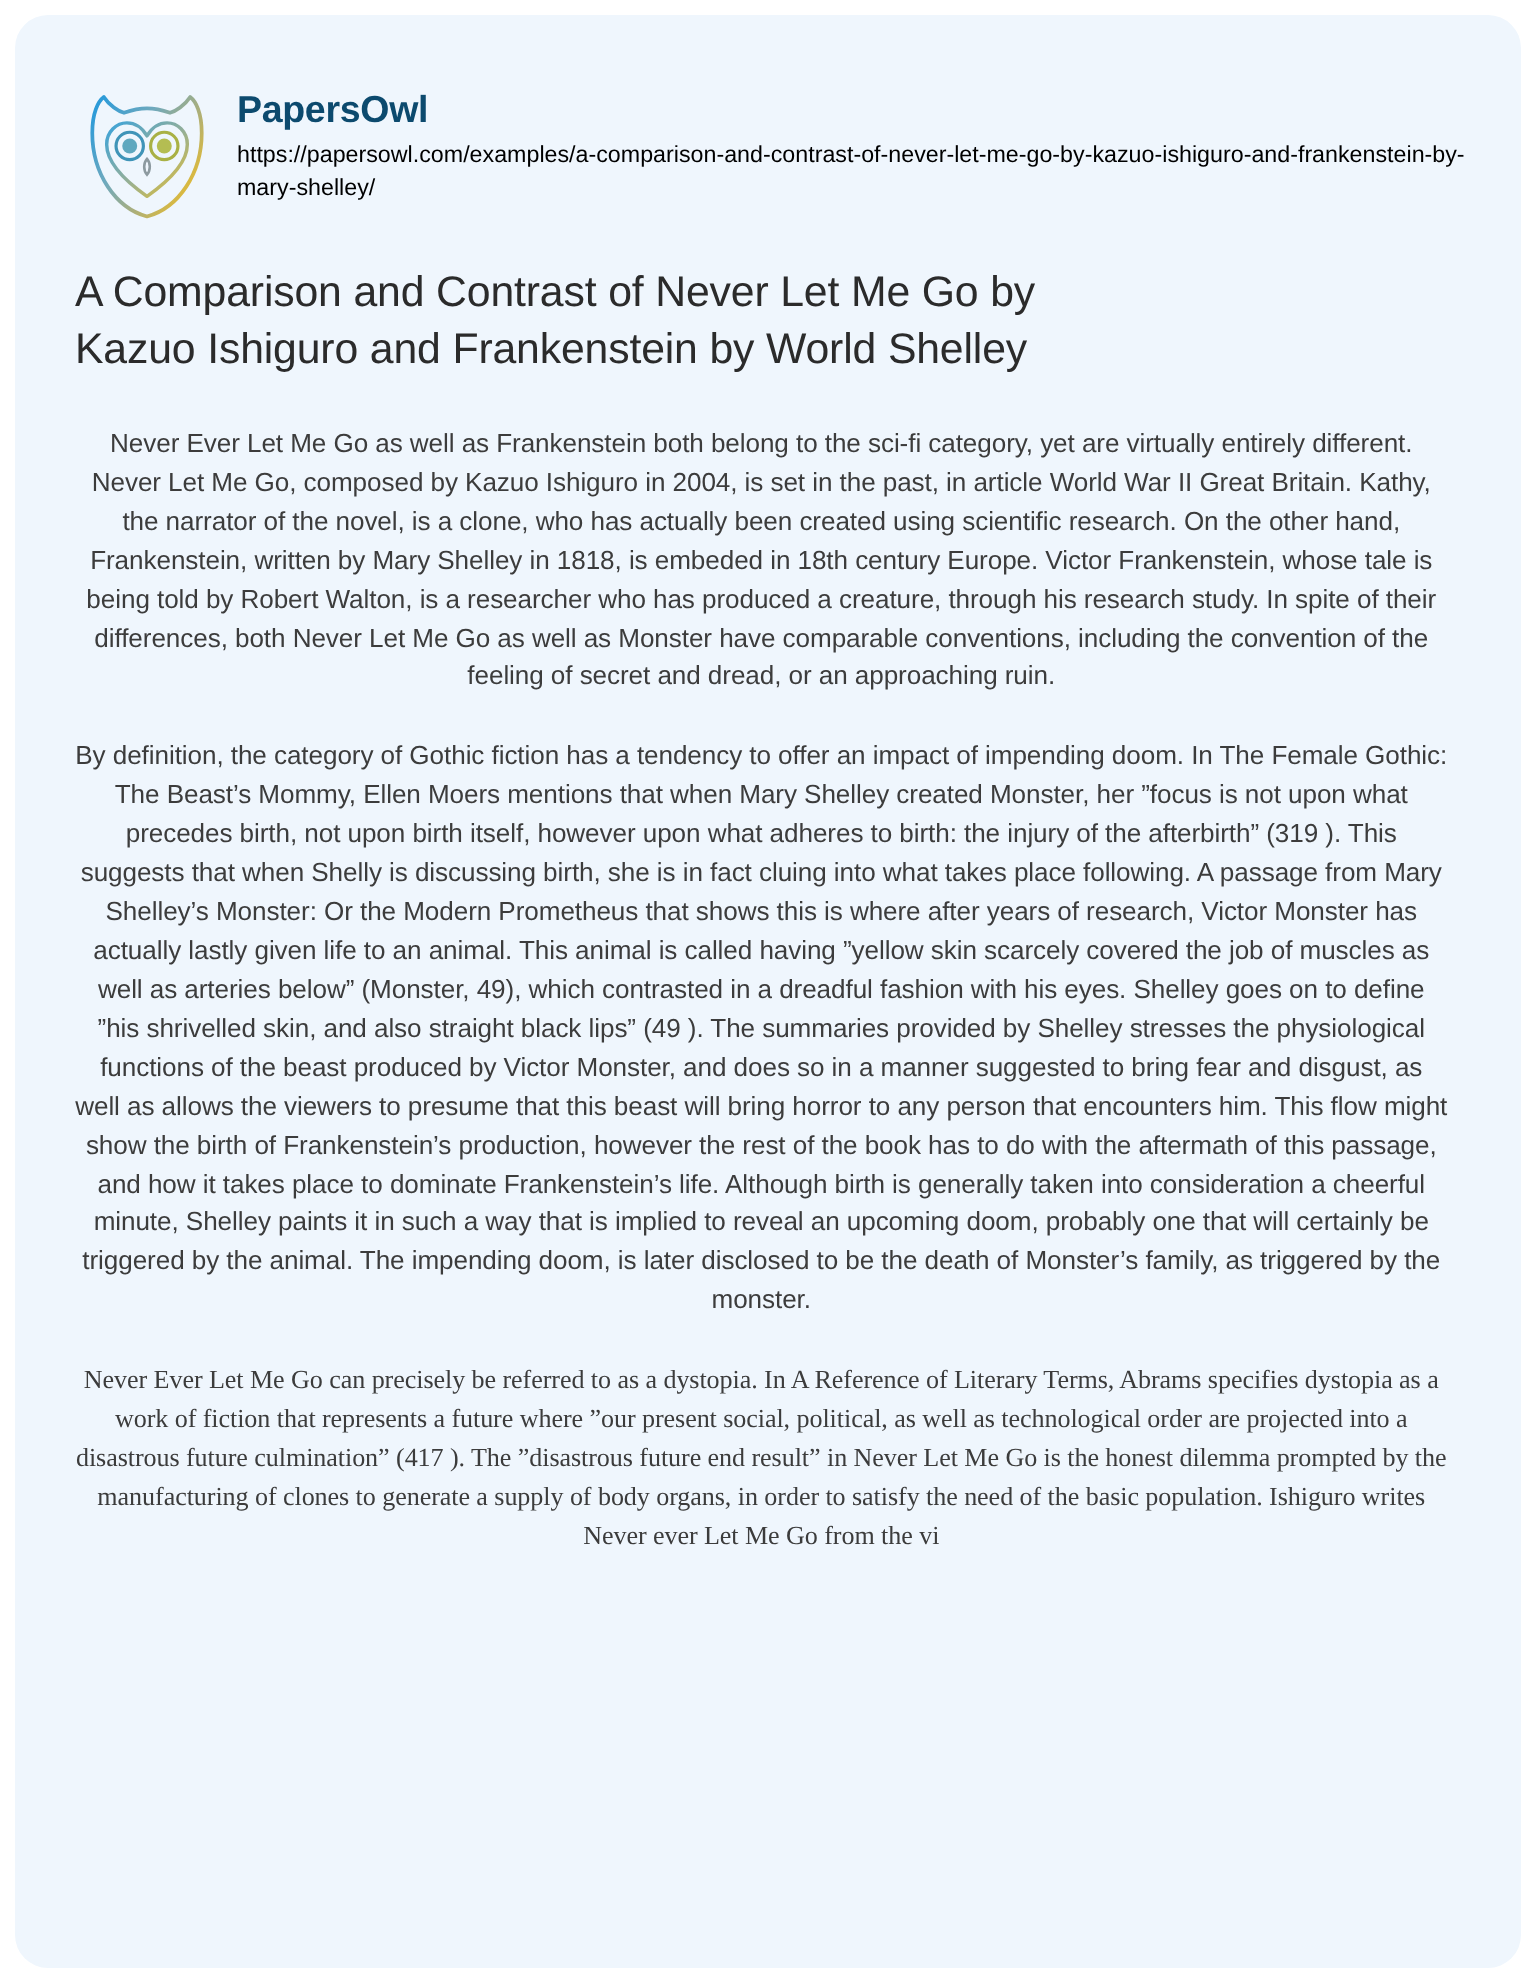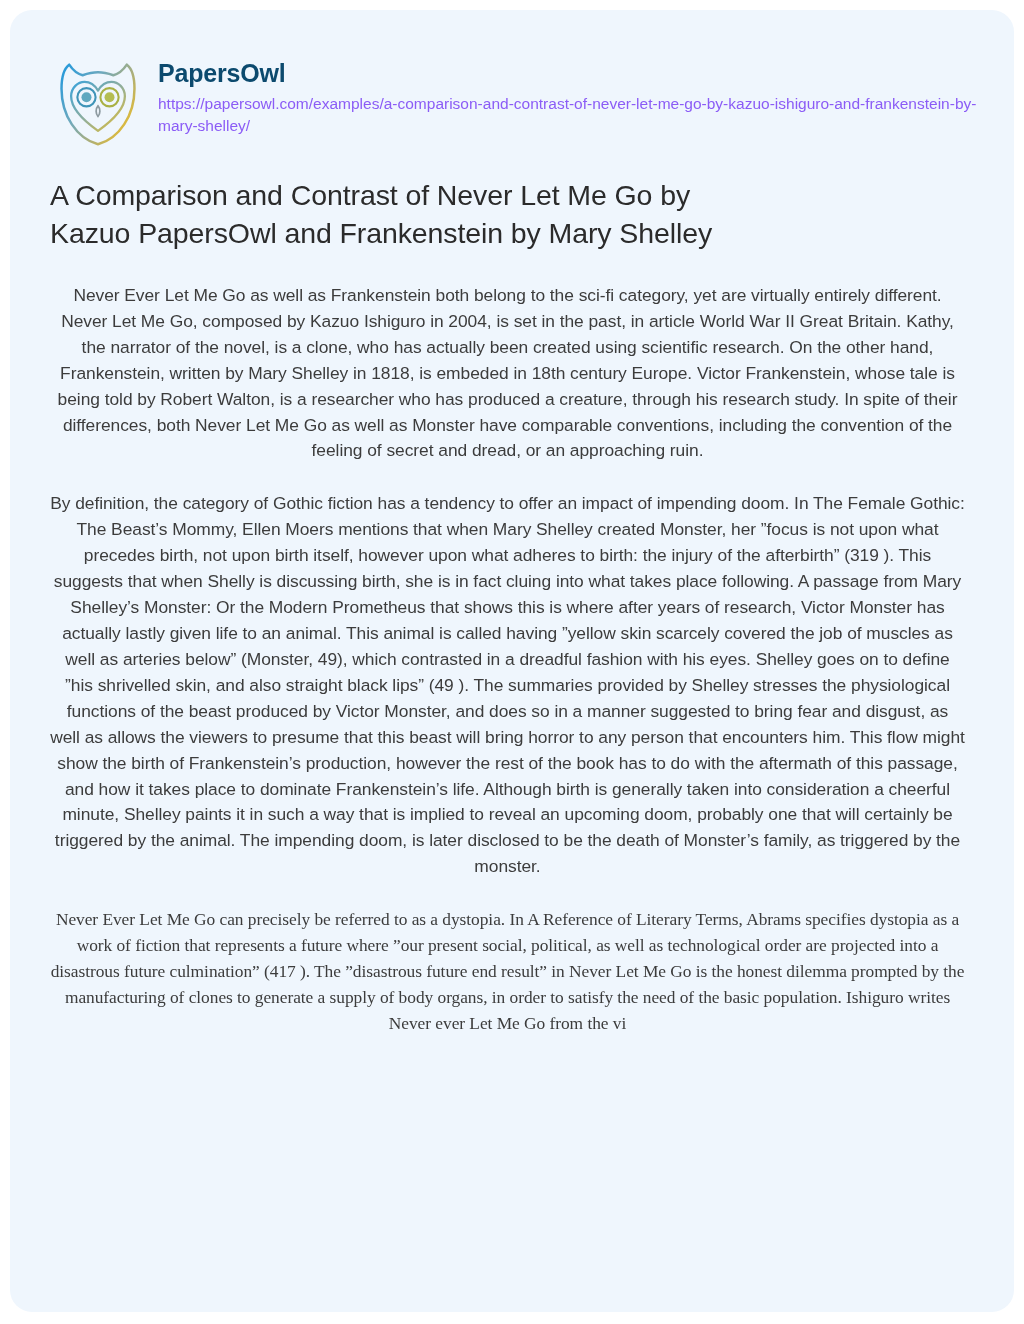--- a/index.html
+++ b/index.html
@@ -43,21 +43,21 @@
   .brand-name {
     font-size: 25px;
     font-weight: bold;
     color: #0c4a6e;
     letter-spacing: -0.2px;
     line-height: 1.1;
     margin: 0 0 5px 0;
   }
   .brand-url {
     font-size: 15.5px;
-    color: #8b5cf6;
+    color: #000000;
     line-height: 1.45;
     max-width: 830px;
     word-break: break-all;
     margin: 0;
   }
   .article-title {
     margin: 24px 40px 0 40px;
     font-size: 28.5px;
     font-weight: normal;
     color: #2b2b2b;
@@ -121,21 +121,21 @@
 
     <div class="brand-block">
       <div class="brand-name">PapersOwl</div>
       <div class="brand-url">
         <span>https://papersowl.com/examples/a-comparison-and-contrast-of-never-let-me-go-by-kazuo-</span><span>ishiguro-and-frankenstein-by-mary-shelley/</span>
       </div>
     </div>
 
   </div>
 
-  <h1 class="article-title">A Comparison and Contrast of Never Let Me Go by Kazuo PapersOwl and Frankenstein by Mary Shelley</h1>
+  <h1 class="article-title">A Comparison and Contrast of Never Let Me Go by Kazuo Ishiguro and Frankenstein by World Shelley</h1>
 
   <div class="article-body">
     <p>Never Ever Let Me Go as well as Frankenstein both belong to the sci-fi category, yet are virtually entirely different. Never Let Me Go, composed by Kazuo Ishiguro in 2004, is set in the past, in article World War II Great Britain. Kathy, the narrator of the novel, is a clone, who has actually been created using scientific research. On the other hand, Frankenstein, written by Mary Shelley in 1818, is embeded in 18th century Europe. Victor Frankenstein, whose tale is being told by Robert Walton, is a researcher who has produced a creature, through his research study. In spite of their differences, both Never Let Me Go as well as Monster have comparable conventions, including the convention of the feeling of secret and dread, or an approaching ruin.</p>
     <p>By definition, the category of Gothic fiction has a tendency to offer an impact of impending doom. In The Female Gothic: The Beast’s Mommy, Ellen Moers mentions that when Mary Shelley created Monster, her ”focus is not upon what precedes birth, not upon birth itself, however upon what adheres to birth: the injury of the afterbirth” (319 ). This suggests that when Shelly is discussing birth, she is in fact cluing into what takes place following. A passage from Mary Shelley’s Monster: Or the Modern Prometheus that shows this is where after years of research, Victor Monster has actually lastly given life to an animal. This animal is called having ”yellow skin scarcely covered the job of muscles as well as arteries below” (Monster, 49), which contrasted in a dreadful fashion with his eyes. Shelley goes on to define ”his shrivelled skin, and also straight black lips” (49 ). The summaries provided by Shelley stresses the physiological functions of the beast produced by Victor Monster, and does so in a manner suggested to bring fear and disgust, as well as allows the viewers to presume that this beast will bring horror to any person that encounters him. This flow might show the birth of Frankenstein’s production, however the rest of the book has to do with the aftermath of this passage, and how it takes place to dominate Frankenstein’s life. Although birth is generally taken into consideration a cheerful minute, Shelley paints it in such a way that is implied to reveal an upcoming doom, probably one that will certainly be triggered by the animal. The impending doom, is later disclosed to be the death of Monster’s family, as triggered by the monster.</p>
     <p>Never Ever Let Me Go can precisely be referred to as a dystopia. In A Reference of Literary Terms, Abrams specifies dystopia as a work of fiction that represents a future where ”our present social, political, as well as technological order are projected into a disastrous future culmination” (417 ). The ”disastrous future end result” in Never Let Me Go is the honest dilemma prompted by the manufacturing of clones to generate a supply of body organs, in order to satisfy the need of the basic population. Ishiguro writes Never ever Let Me Go from the vi</p>
   </div>
 
 </div>
 
 </body></html>

